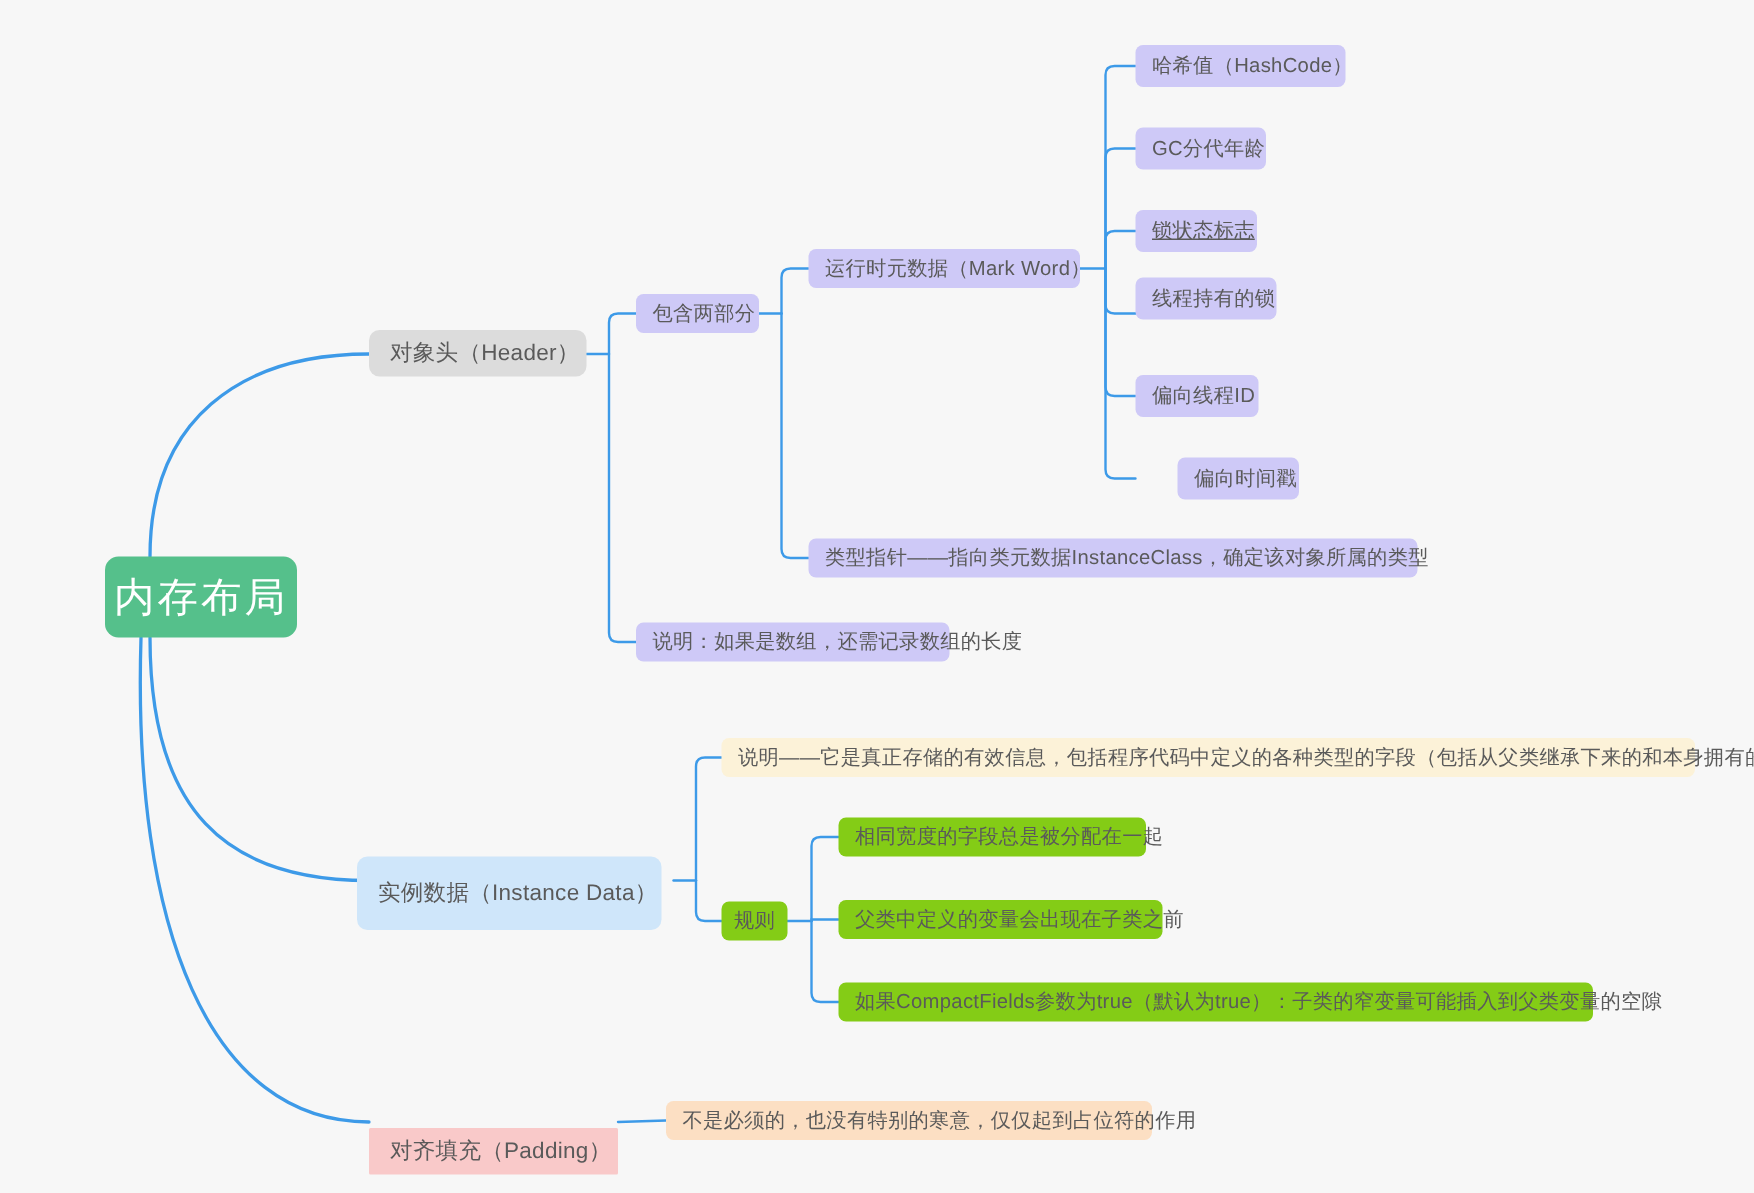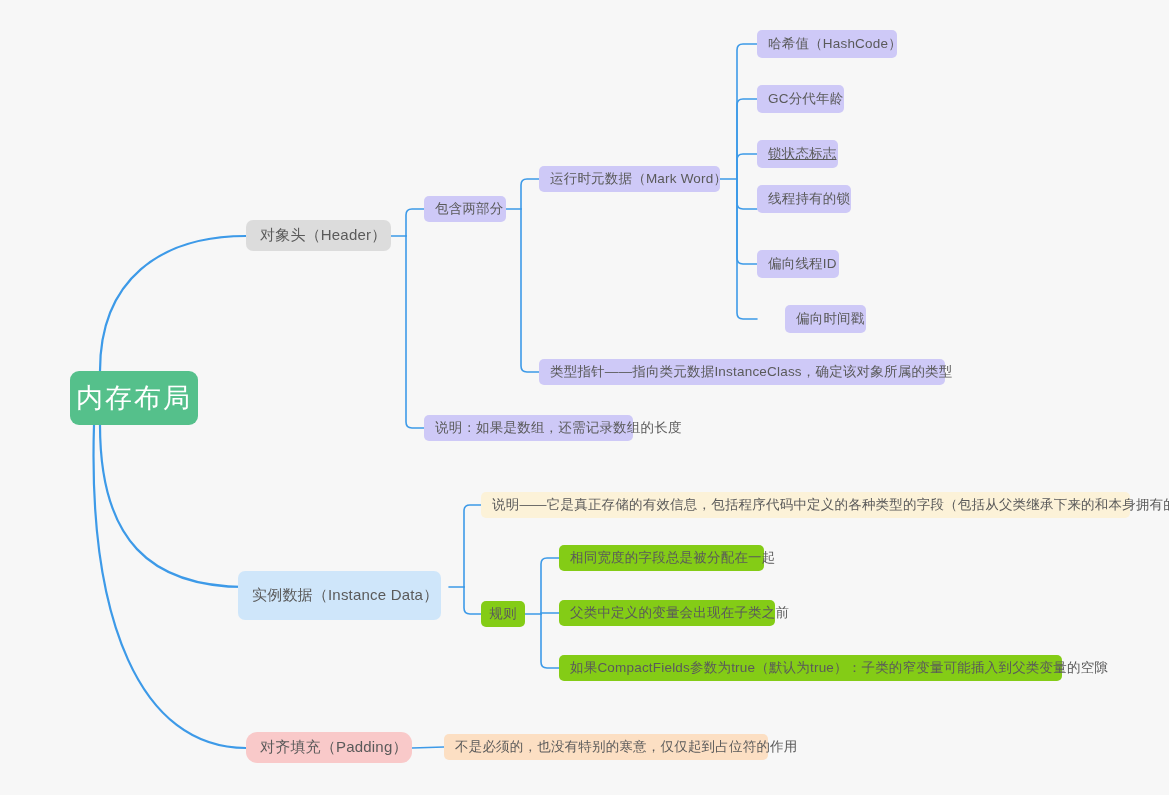--- a/index.html
+++ b/index.html
@@ -54,21 +54,22 @@
   .node-blue {
     background: #cfe6fa;
     font-size: 15px;
     padding: 0 14px;
     border-radius: 7px;
   }
   .node-pink {
     background: #f9c9c9;
     font-size: 15px;
     padding: 0 14px;
-    border-radius: 11px;
+    border-radius: 1px;
+    margin-top: 20px;
   }
   .node-purple {
     background: #cec9f7;
     font-size: 13.5px;
     padding: 0 11px;
     border-radius: 5px;
   }
   .node-cream {
     background: #84cc16;
     font-size: 13.5px;

